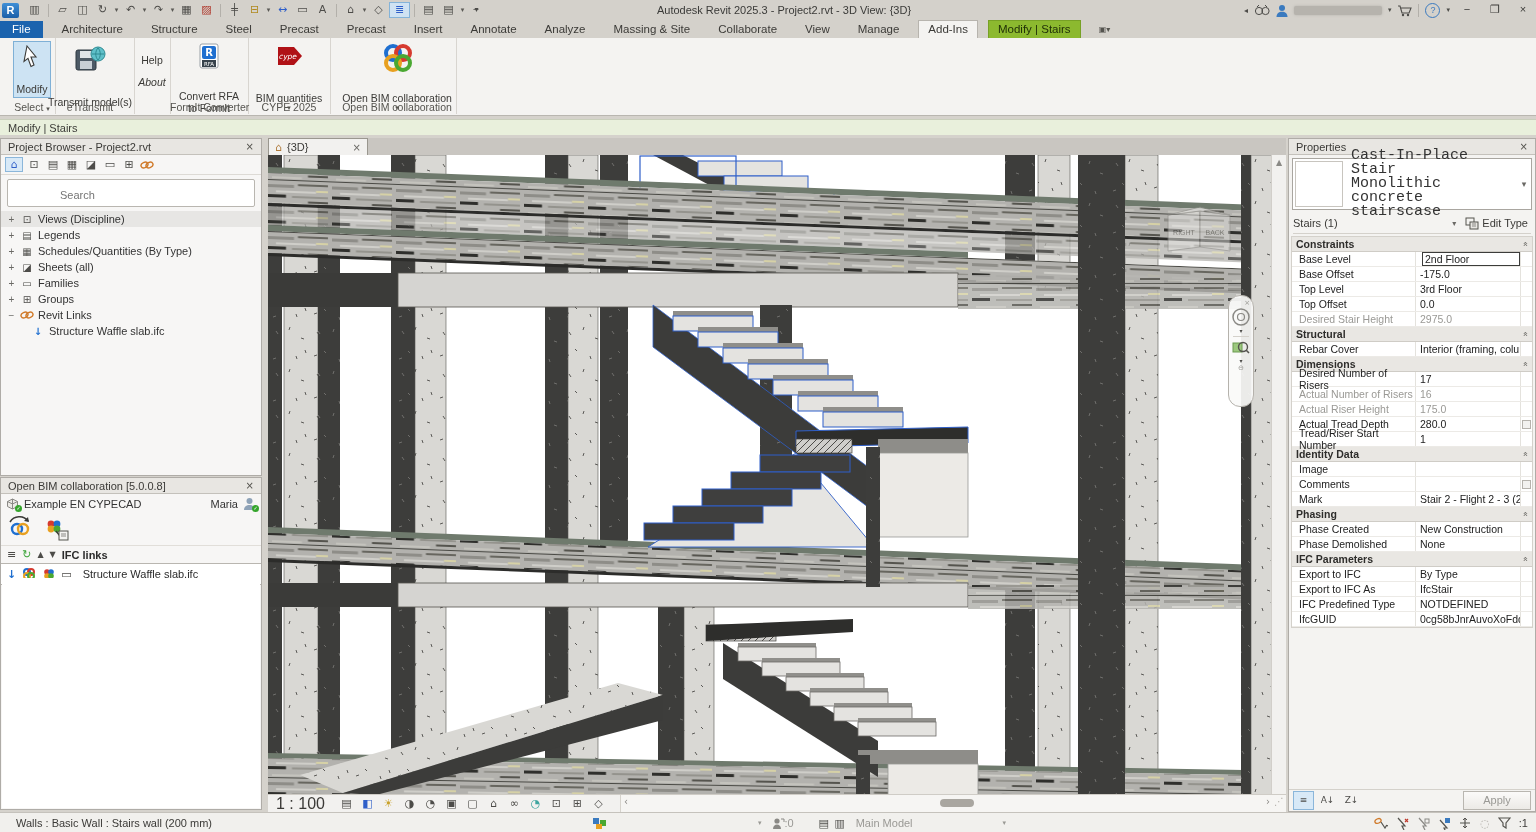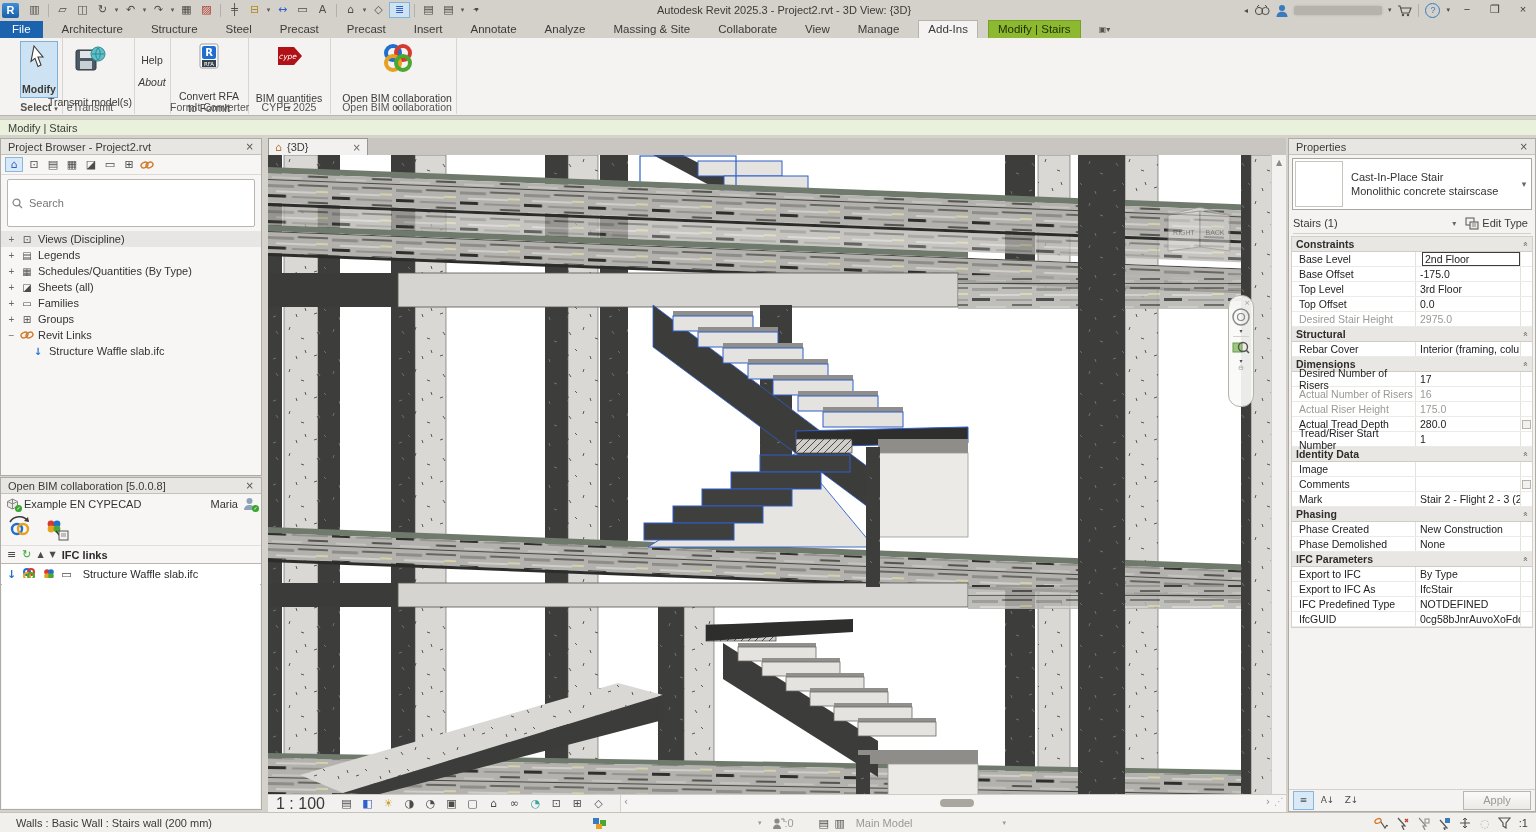--- a/index.html
+++ b/index.html
@@ -41,21 +41,21 @@
           font-size:11px;color:#3c3c38;line-height:16px;padding-left:8px;box-sizing:border-box;}
   
   .spanel{position:absolute;background:#f7f6f5;border:1px solid #aFACa7;border-color:#afaca7;box-sizing:border-box;}
   .phead{height:16px;background:#e8e6e2;border-bottom:1px solid #c4c1bb;display:flex;align-items:center;
          font-size:11px;color:#3b3a37;padding:0 7px;box-sizing:border-box;}
   .phead .x{margin-left:auto;font-size:10px;color:#55544f;}
   
   .pb-tools{height:19px;display:flex;align-items:center;gap:3px;padding:0 4px;border-bottom:1px solid #dddad5;}
   .pb-tools .ti{min-width:16px;height:15px;line-height:15px;font-size:11px;}
   .pb-tools .home-act{background:#d8e9f7;border:1px solid #8bb6da;line-height:13px;height:13px;}
-  .searchbox{margin:4px 6px;height:18px;border:1px solid #b9b6b0;background:#fff;border-radius:2px;display:flex;align-items:center;padding:14px 4px;gap:4px;}
+  .searchbox{margin:4px 6px;height:18px;border:1px solid #b9b6b0;background:#fff;border-radius:2px;display:flex;align-items:center;padding:4px 4px;gap:4px;flex-direction:column;}
   .searchbox input{border:none;outline:none;flex:1;font-size:11px;color:#444;background:transparent;font-family:"Liberation Sans",sans-serif;}
   .tree{font-size:11px;color:#333;}
   .trow{height:16px;display:flex;align-items:center;gap:4px;padding-left:6px;}
   .trow .exp{width:9px;color:#6a6965;font-size:10px;text-align:center;}
   .trow .tico{width:14px;font-size:10px;}
   .trow.hl{background:#e7e6e4;}
   .trow.child{padding-left:30px;}
   
   .obc-row{display:flex;align-items:center;gap:5px;padding:3px 5px;font-size:11px;color:#333;}
   .obc-toolrow{display:flex;align-items:center;gap:6px;padding:2px 6px;border-top:1px solid #e1ded9;}
@@ -81,21 +81,21 @@
   .hthumb{position:absolute;left:48%;top:4px;width:34px;height:8px;border-radius:4px;background:#a9a6a0;}
   .hscroll .chev{position:absolute;top:1px;font-size:10px;color:#8a8985;}
   .navbar{position:absolute;right:18px;top:140px;width:26px;height:112px;background:rgba(250,250,249,.92);
           border:1px solid #b5b2ac;border-radius:12px;display:flex;flex-direction:column;align-items:center;padding:3px 0;box-sizing:border-box;}
   .navbar .nvx{font-size:7px;color:#9a9995;align-self:flex-end;margin-right:3px;}
   .navbar .sepl{width:16px;height:1px;background:#d4d1cb;margin:2px 0;}
   
   .props{position:absolute;left:1288px;top:138px;width:248px;height:674px;background:#f4f3f1;border:1px solid #afaca7;box-sizing:border-box;}
   .typesel{margin:3px;height:50px;background:#fff;border:1px solid #a9a6a0;display:flex;align-items:center;}
   .thumb{width:46px;height:44px;border:1px solid #c8c5bf;margin:2px;background:#fff;}
-  .tslines{flex:1;padding-left:6px;font-size:11px;color:#333;line-height:14px;}
+  .tslines{flex:1;padding-left:6px;font-size:15px;color:#333;line-height:14px;font-family:Liberation Mono, monospace;}
   .typesel .dd{width:14px;text-align:center;color:#6a6965;font-size:9px;}
   .filterrow{display:flex;align-items:center;margin:2px 4px;height:20px;border-bottom:1px solid #d4d1cb;font-size:11px;color:#3b3a37;}
   .filterrow .ddc{margin-left:auto;font-size:8px;color:#6a6965;padding-right:6px;}
   .etbtn{display:flex;align-items:center;gap:3px;padding:1px 3px;}
   .grid{margin:2px 2px 0 2px;background:#fff;border:1px solid #d4d1cb;font-size:10.5px;}
   .sechead{height:14px;background:#e9e7e3;border-bottom:1px solid #cfccc6;display:flex;align-items:center;
            font-weight:bold;color:#2e2d2b;padding:0 4px;}
   .sechead .col{margin-left:auto;transform:rotate(-90deg);font-size:9px;color:#6a6965;font-weight:normal;}
   .prow{height:14px;display:flex;border-bottom:1px solid #eceae6;align-items:stretch;}
   .plab{width:116px;padding-left:7px;border-right:1px solid #e4e2dd;display:flex;align-items:center;color:#222;}
@@ -197,21 +197,21 @@
     <div class="rtab">Massing &amp; Site</div>
     <div class="rtab">Collaborate</div>
     <div class="rtab">View</div>
     <div class="rtab">Manage</div>
     <div class="rtab active">Add-Ins</div>
     <div class="rtab green">Modify | Stairs</div>
     <span class="extra g">▣▾</span>
   </div>
 
   <div class="ribbon">
-    <div class="rpanel" style="left:16px;width:46px;font-weight:bold;">
+    <div class="rpanel" style="left:9px;width:46px;">
       <div class="bigbtn sel">
         <svg width="18" height="26" style="margin-top:3px;">
             <path d="M4 1l9 11h-5l3 8-3 1.4-3-8-4 3z" fill="#fff" stroke="#3b3a37" stroke-width="1.1"></path>
           </svg>
         <span class="btxt">Modify</span>
       </div>
       <div class="plabel"><span>Select</span> <span class="caret-s g">▾</span></div>
     </div>
     <div class="rpanel" style="left:46px;width:88px;">
       <div style="position:absolute;top:6px;left:50%;transform:translateX(-50%);">

